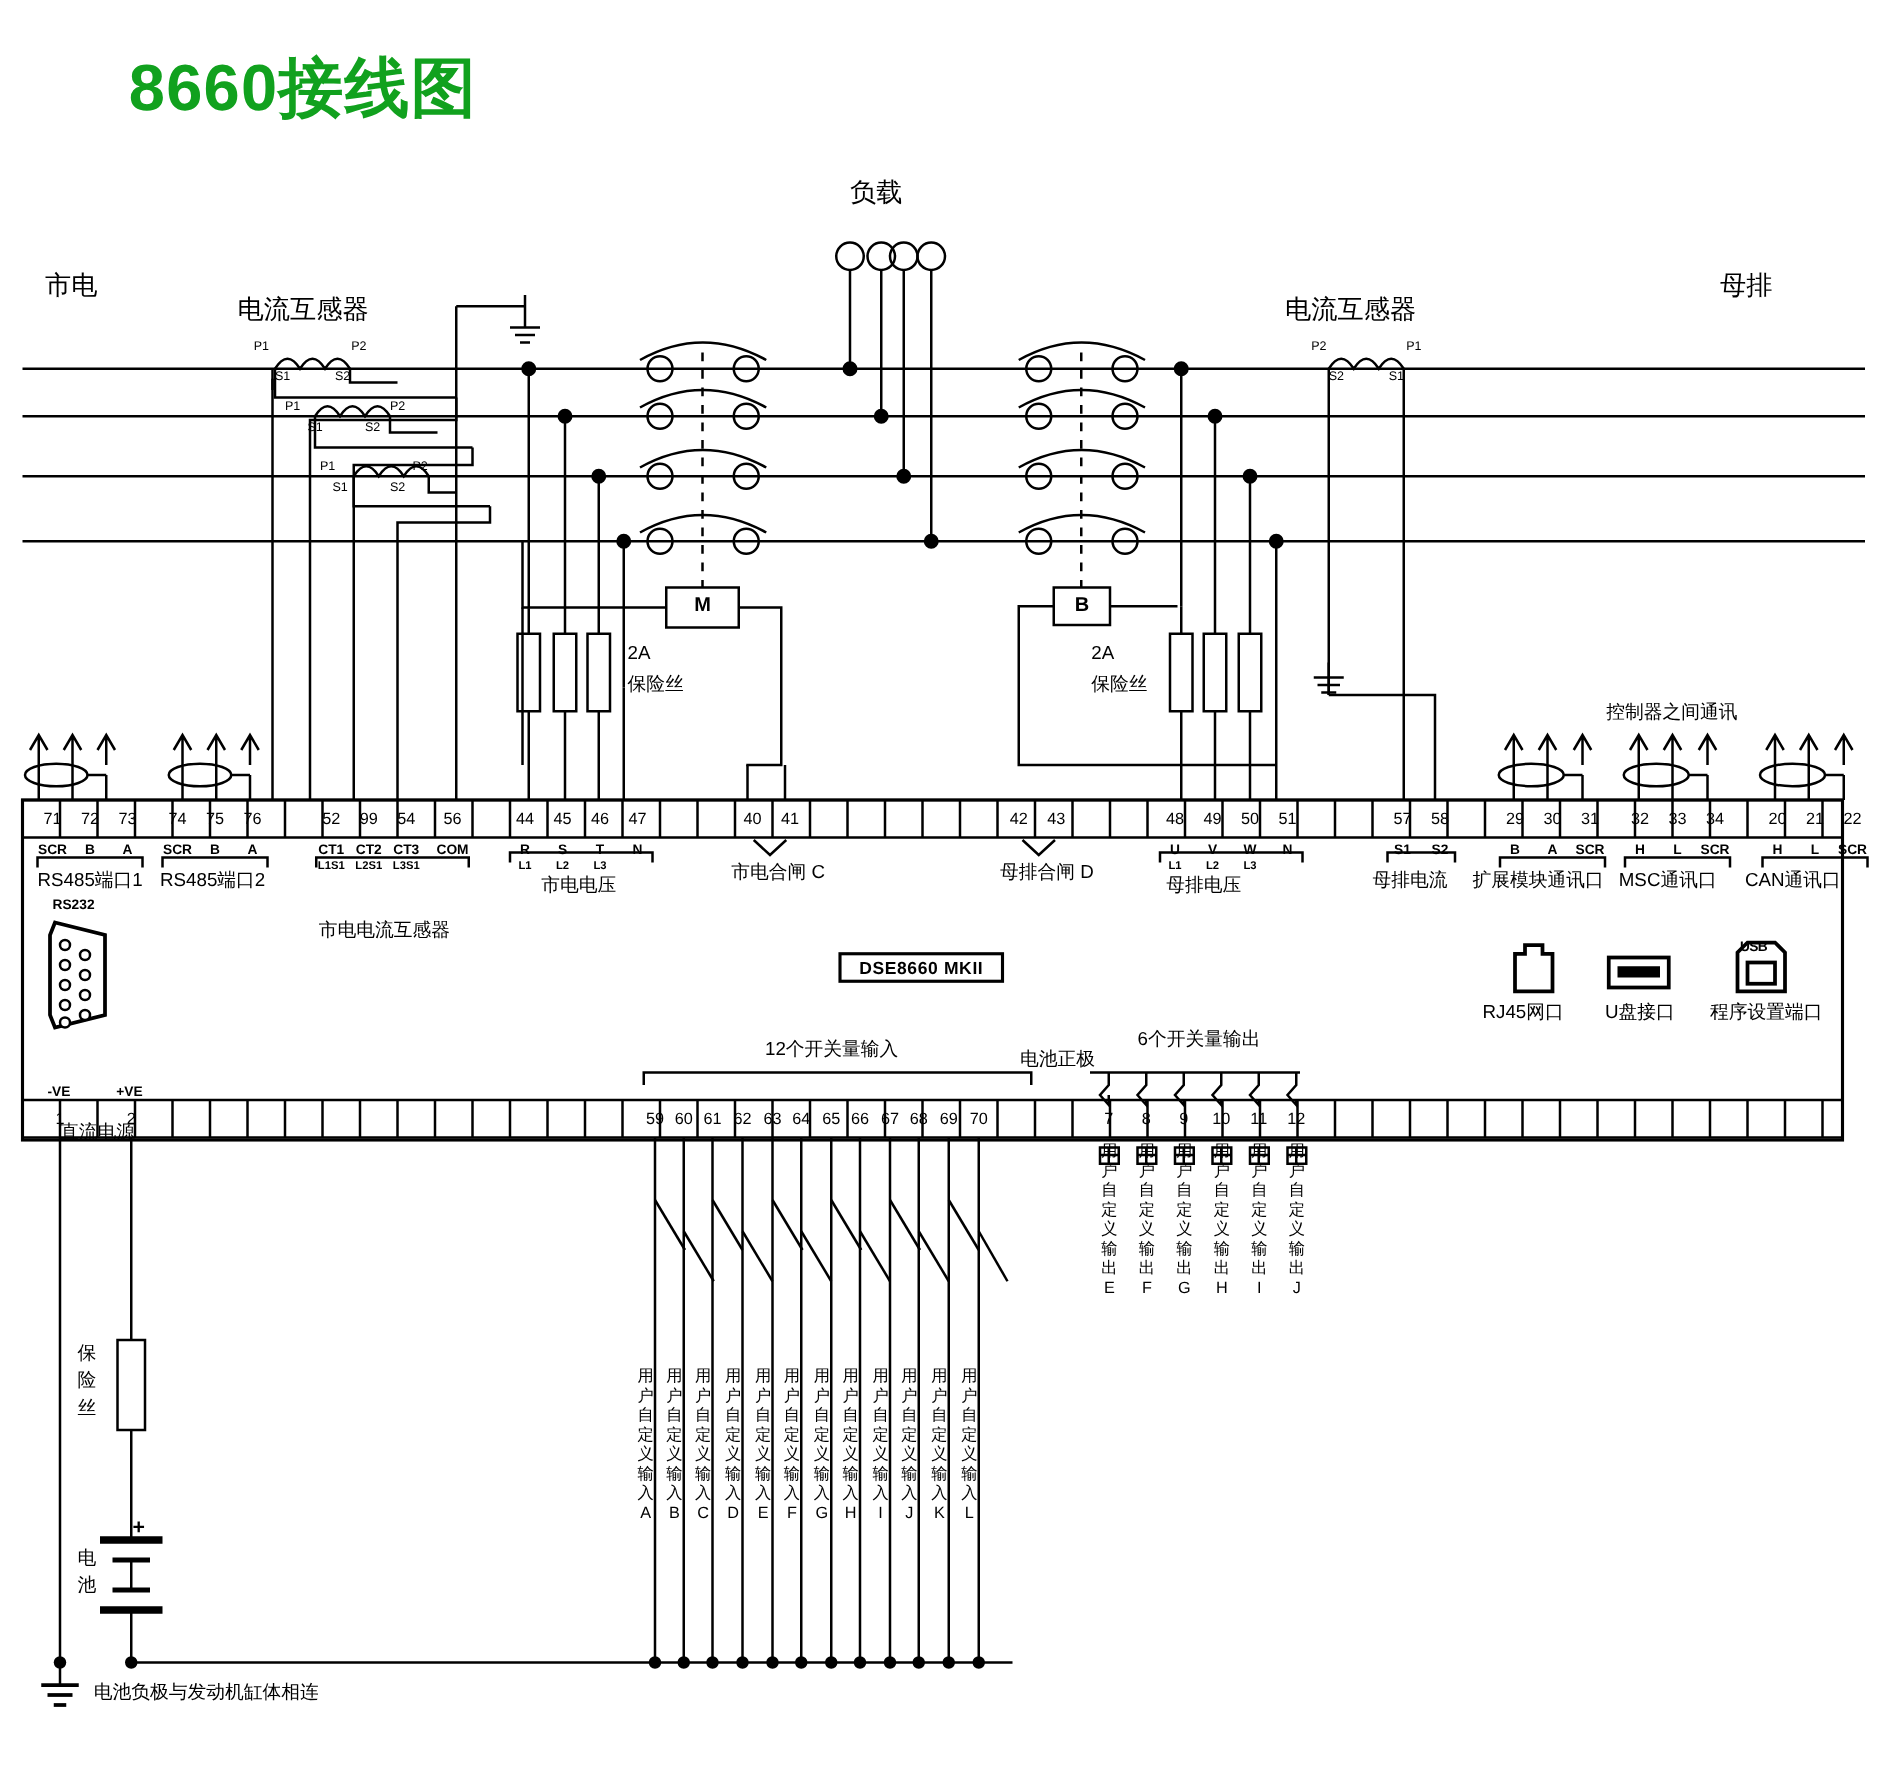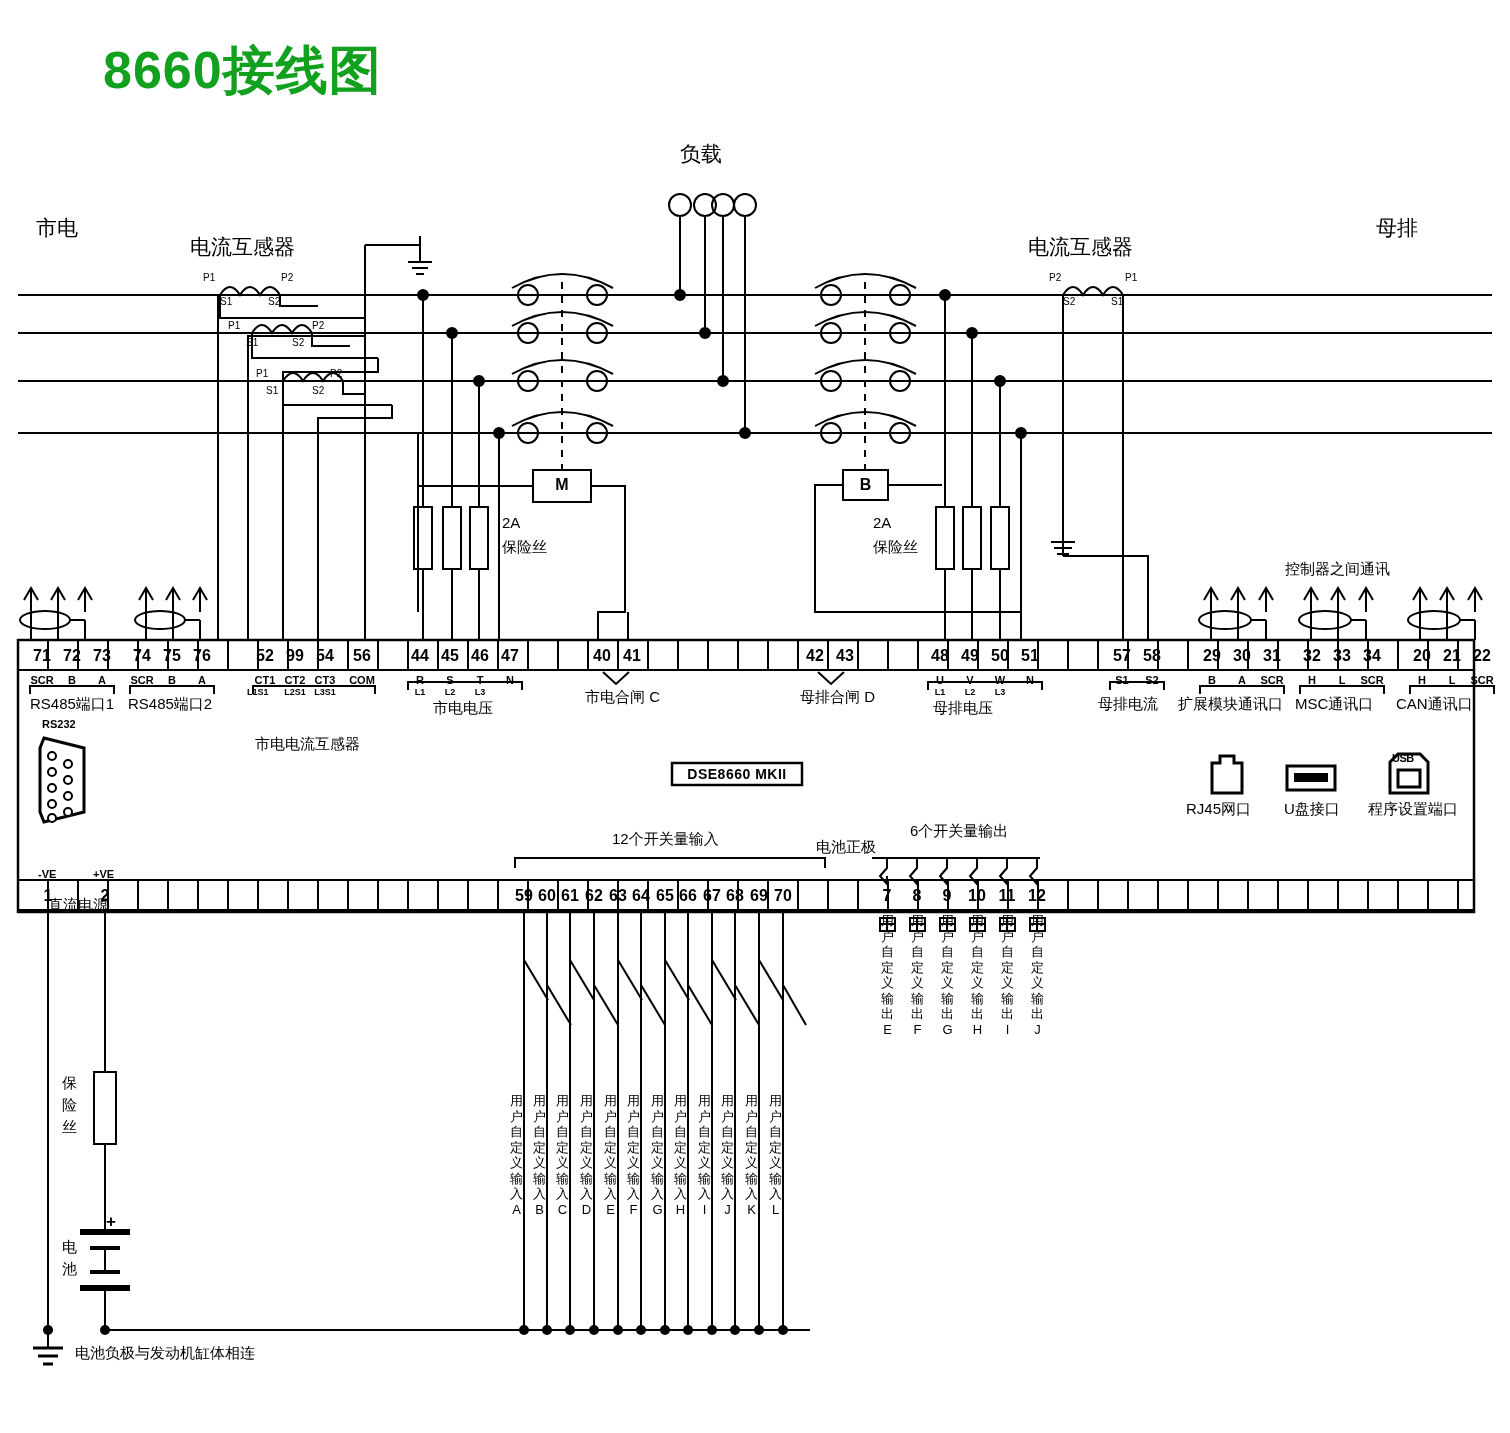--- a/index.html
+++ b/index.html
@@ -4,21 +4,21 @@
 <style>
   html,body{margin:0;padding:0;background:#ffffff;}
   body{width:1510px;height:1433px;position:relative;overflow:hidden;
        font-family:"Liberation Sans","DejaVu Sans",sans-serif;color:#000;}
   .abs{position:absolute;}
   .ttl{font-size:52px;font-weight:bold;color:#11a11e;letter-spacing:1px;}
   .hd{font-size:21px;}
   .lb{font-size:15px;}
   .sm{font-size:11px;font-weight:bold;}
   .xs{font-size:10px;font-weight:normal;}
-  .tnum{font-size:16px;font-weight:bold;}
+  .tnum{font-size:13px;font-weight:normal;}
   svg{position:absolute;left:0;top:0;}
   .vtxt{font-size:13px;line-height:15.5px;text-align:center;width:15px;}
   .vtxt span{display:block;}
   .ctr{text-align:center;}
 </style>
 </head>
 <body>
 
 <div class="abs ttl" style="left:103px;top:36px;">8660接线图</div>
 
@@ -551,21 +551,21 @@
     <div class="abs sm ctr" style="left: 84px; top: 674px; width: 36px;">A</div>
     <div class="abs lb" style="left: 30px; top: 695px;">RS485端口1</div>
     <div class="abs sm ctr" style="left: 124px; top: 674px; width: 36px;">SCR</div>
     <div class="abs sm ctr" style="left: 154px; top: 674px; width: 36px;">B</div>
     <div class="abs sm ctr" style="left: 184px; top: 674px; width: 36px;">A</div>
     <div class="abs lb" style="left: 128px; top: 695px;">RS485端口2</div>
     <div class="abs sm ctr" style="left: 247px; top: 674px; width: 36px;">CT1</div>
     <div class="abs sm ctr" style="left: 277px; top: 674px; width: 36px;">CT2</div>
     <div class="abs sm ctr" style="left: 307px; top: 674px; width: 36px;">CT3</div>
     <div class="abs sm ctr" style="left: 344px; top: 674px; width: 36px;">COM</div>
-    <div class="abs" style="font-size: 9px; font-weight: bold; text-align: left; left: 247px; top: 687px; width: 36px;">L1S1</div>
+    <div class="abs" style="font-size: 9px; font-weight: bold; text-align: center; left: 247px; top: 687px; width: 36px;">L1S1</div>
     <div class="abs" style="font-size: 9px; font-weight: bold; text-align: center; left: 277px; top: 687px; width: 36px;">L2S1</div>
     <div class="abs" style="font-size: 9px; font-weight: bold; text-align: center; left: 307px; top: 687px; width: 36px;">L3S1</div>
     <div class="abs lb" style="left: 255px; top: 699px; margin-top: 36px;">市电电流互感器</div>
     <div class="abs sm ctr" style="left: 402px; top: 674px; width: 36px;">R</div>
     <div class="abs sm ctr" style="left: 432px; top: 674px; width: 36px;">S</div>
     <div class="abs sm ctr" style="left: 462px; top: 674px; width: 36px;">T</div>
     <div class="abs sm ctr" style="left: 492px; top: 674px; width: 36px;">N</div>
     <div class="abs" style="font-size: 9px; font-weight: bold; text-align: center; left: 402px; top: 687px; width: 36px;">L1</div>
     <div class="abs" style="font-size: 9px; font-weight: bold; text-align: center; left: 432px; top: 687px; width: 36px;">L2</div>
     <div class="abs" style="font-size: 9px; font-weight: bold; text-align: center; left: 462px; top: 687px; width: 36px;">L3</div>

